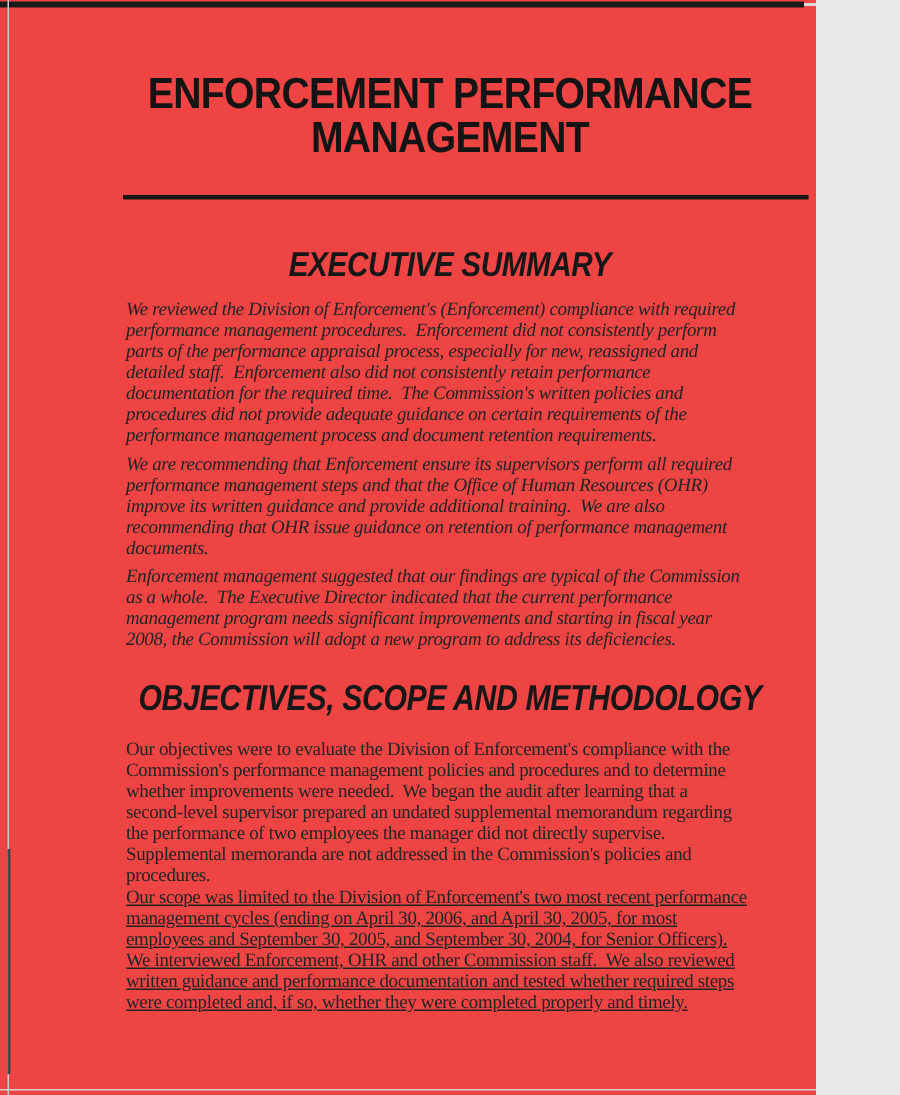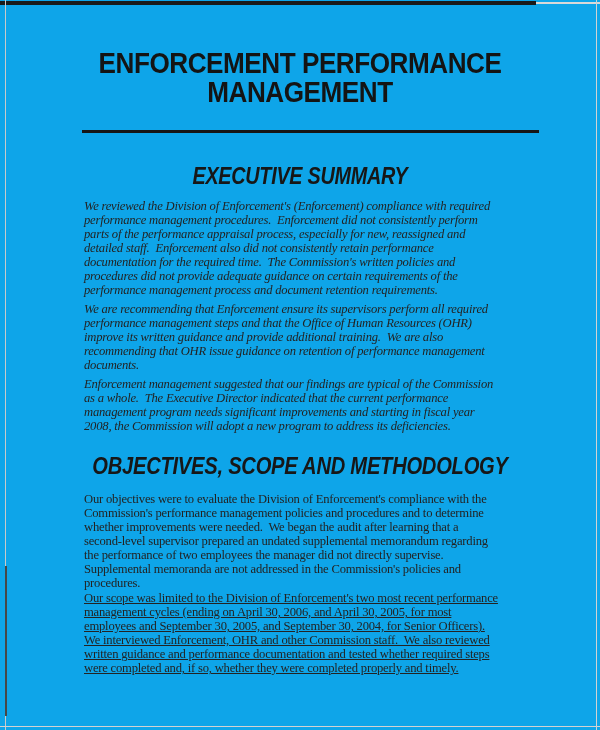--- a/index.html
+++ b/index.html
@@ -2,23 +2,23 @@
 <html><head>
 <meta charset="utf-8">
 <style>
   html, body {
     margin: 0;
     padding: 0;
     background: #e8e8e8;
   }
   .page {
     position: relative;
-    width: 600px;
+    width: 544px;
     height: 730px;
-    background: #0ea5e9;
+    background: #ef4444;
     overflow: hidden;
     font-family: "Liberation Serif", serif;
     color: #1c1c1c;
   }
   
   .scan-top-bar   { position: absolute; top: 1px; left: 0; width: 536px; height: 4px; background: #1a1a1a; }
   .scan-top-rest  { position: absolute; top: 2px; left: 536px; right: 0; height: 2px; background: #d9d9d9; }
   .scan-left      { position: absolute; top: 0; left: 5px; width: 1px; height: 730px; background: #c9c9c9; }
   .scan-left-dark { position: absolute; top: 566px; left: 5px; width: 2px; height: 150px; background: #474747; }
   .scan-right     { position: absolute; top: 0; left: 596px; width: 1px; height: 730px; background: #d2d2d2; }

